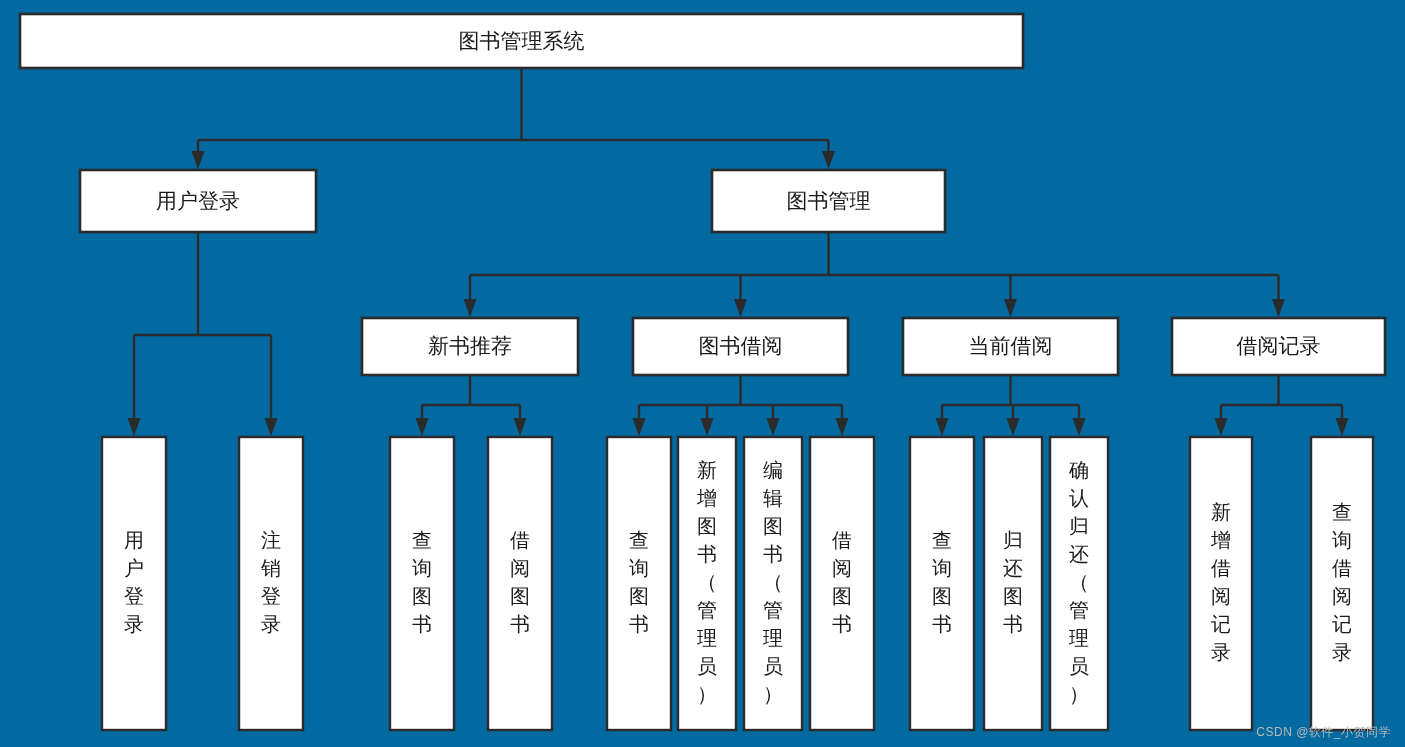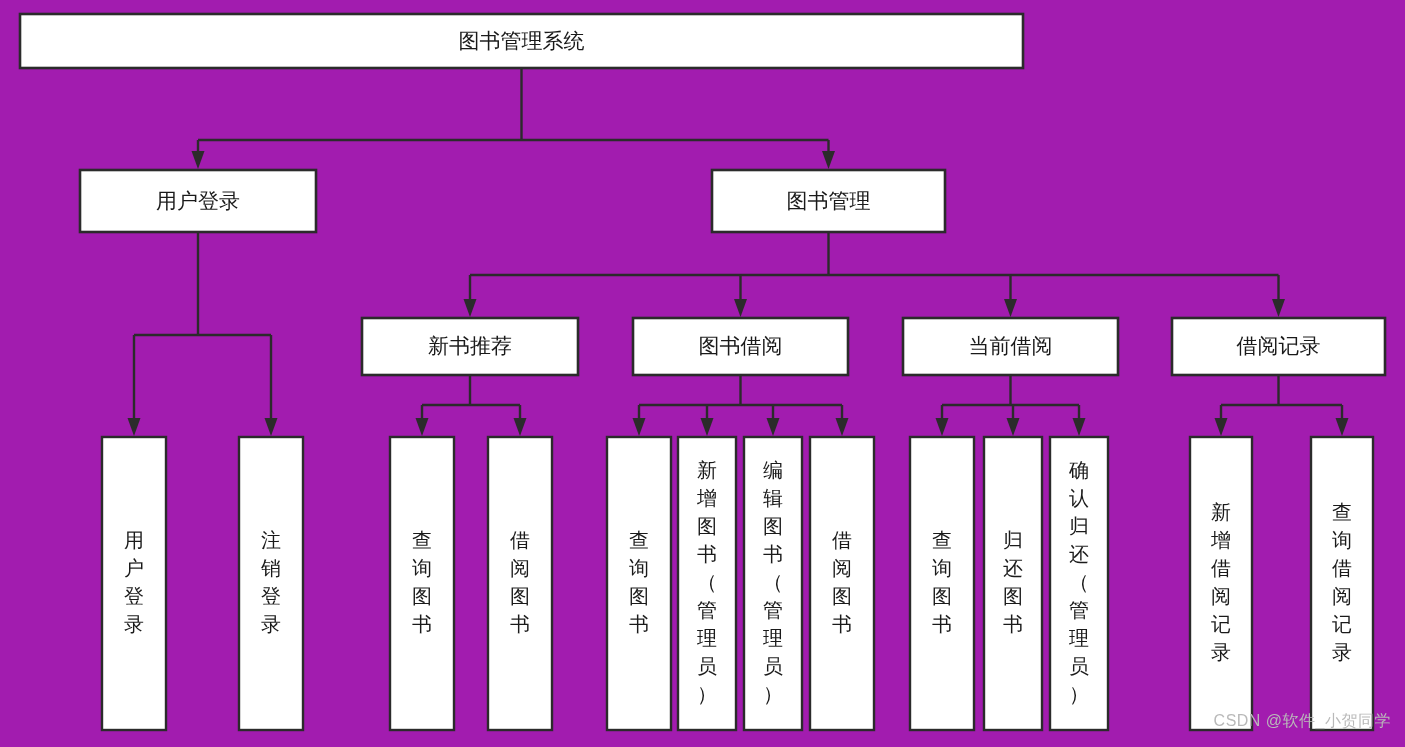--- a/index.html
+++ b/index.html
@@ -8,21 +8,21 @@
     padding: 0;
     background: #ffffff;
   }
   body {
     font-family: "Liberation Sans", "DejaVu Sans", sans-serif;
   }
   #diagram-root {
     position: relative;
     width: 1405px;
     height: 747px;
-    background: #a21caf;
+    background: #0369a1;
     overflow: hidden;
   }
   svg.diagram-canvas {
     position: absolute;
     top: 0;
     left: 0;
     width: 1405px;
     height: 747px;
     display: block;
   }
@@ -51,23 +51,23 @@
     text-anchor: middle;
     dominant-baseline: middle;
   }
   .node-label.vertical {
     font-size: 20px;
     text-anchor: middle;
   }
   .watermark {
     position: absolute;
     right: 14px;
-    bottom: 15px;
+    bottom: 6px;
     color: #b9b9b9;
-    font-size: 16px;
+    font-size: 12px;
     font-family: "Liberation Sans", "DejaVu Sans", sans-serif;
     letter-spacing: 0.5px;
     white-space: nowrap;
     user-select: none;
   }
 </style>
 </head>
 <body>
 
 <div id="diagram-root">

